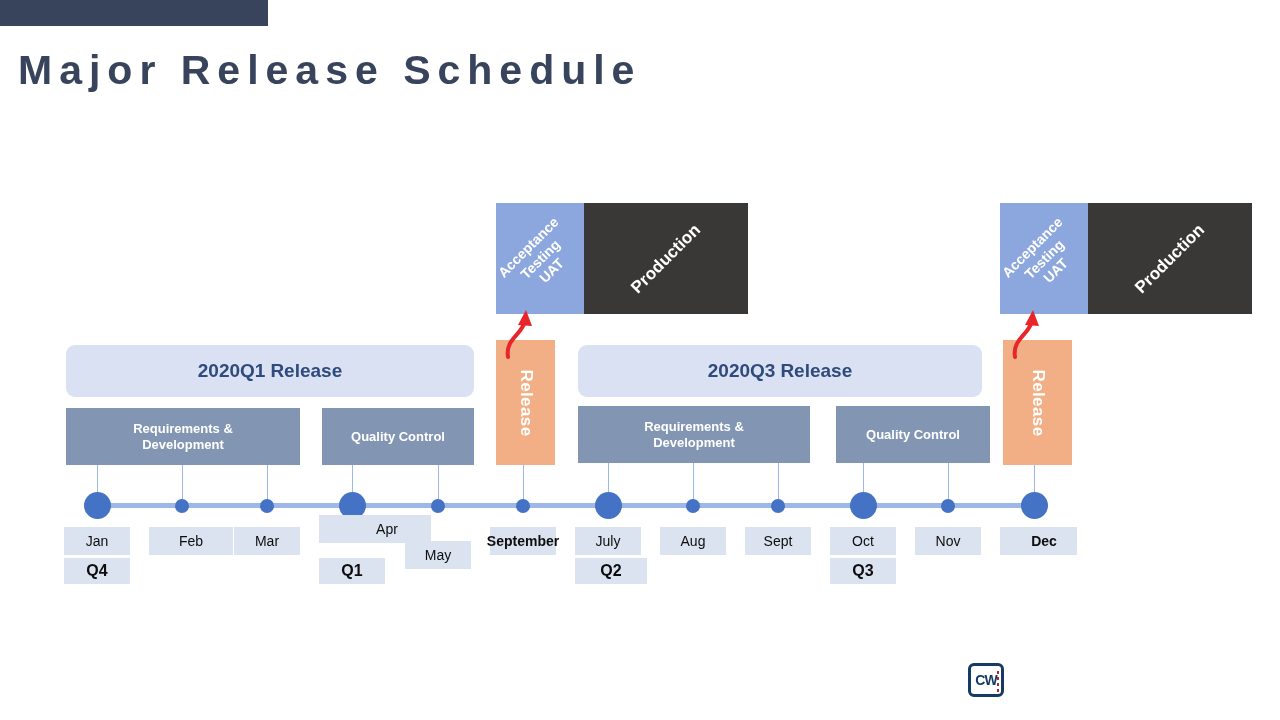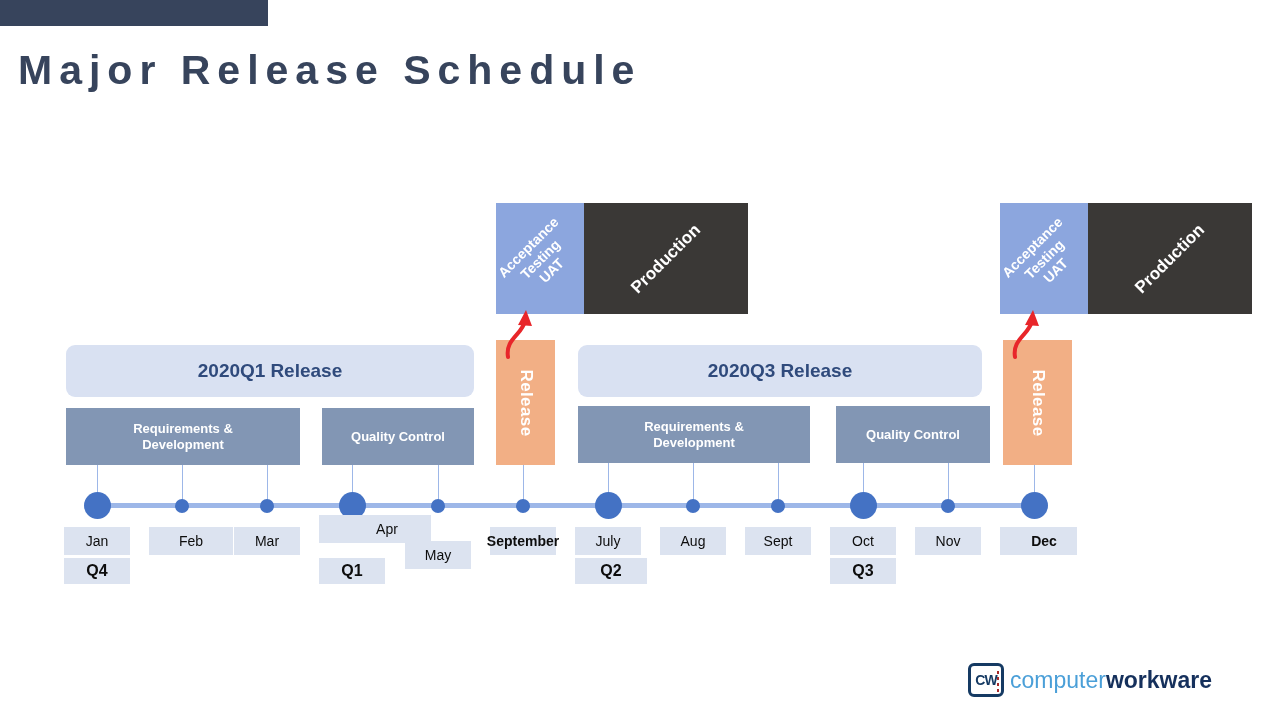--- a/index.html
+++ b/index.html
@@ -290,16 +290,13 @@
 <svg class="arrow-svg" style="left:1002px; top:295px; width:70px; height:70px;" viewBox="0 0 70 70">
   <path d="M 13 62 C 10 44, 27 40, 30 26" stroke="#e8262a" stroke-width="4" fill="none" stroke-linecap="round"></path>
   <path d="M 31 15 L 37 31 L 23 30 Z" fill="#e8262a"></path>
 </svg>
 
 <div class="logo">
   <div class="logo-badge">
     <span class="cw">CW</span>
     <span class="dotline"></span>
   </div>
-  <div class="logo-word">
-    <span class="lw-light">computer</span><span class="lw-bold">workware</span>
-  </div>
 </div>
 
 </body></html>

